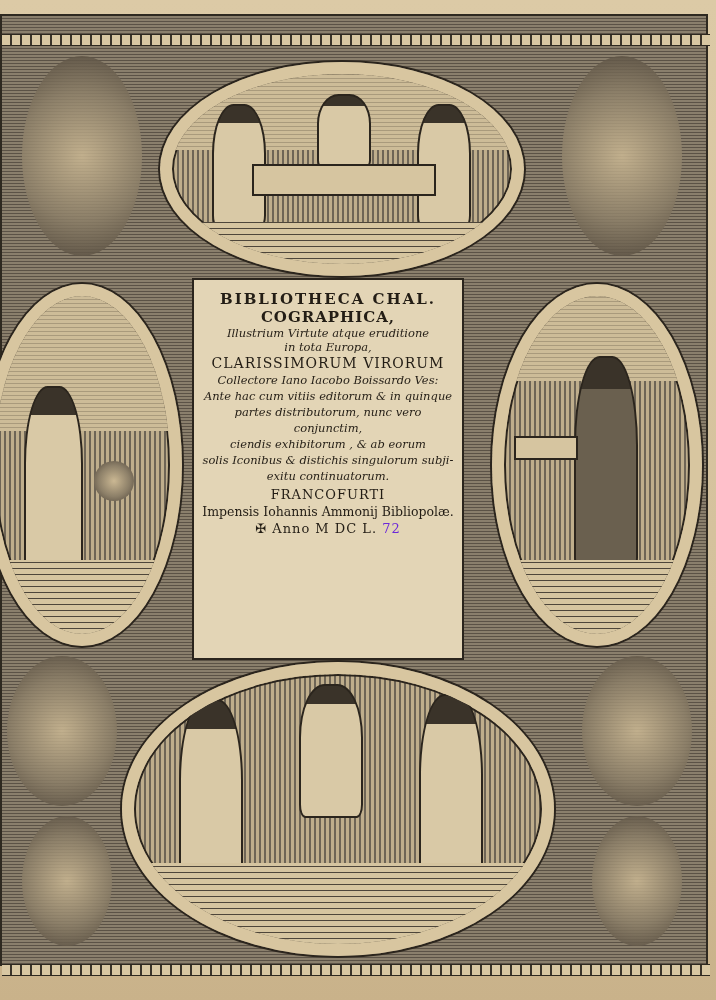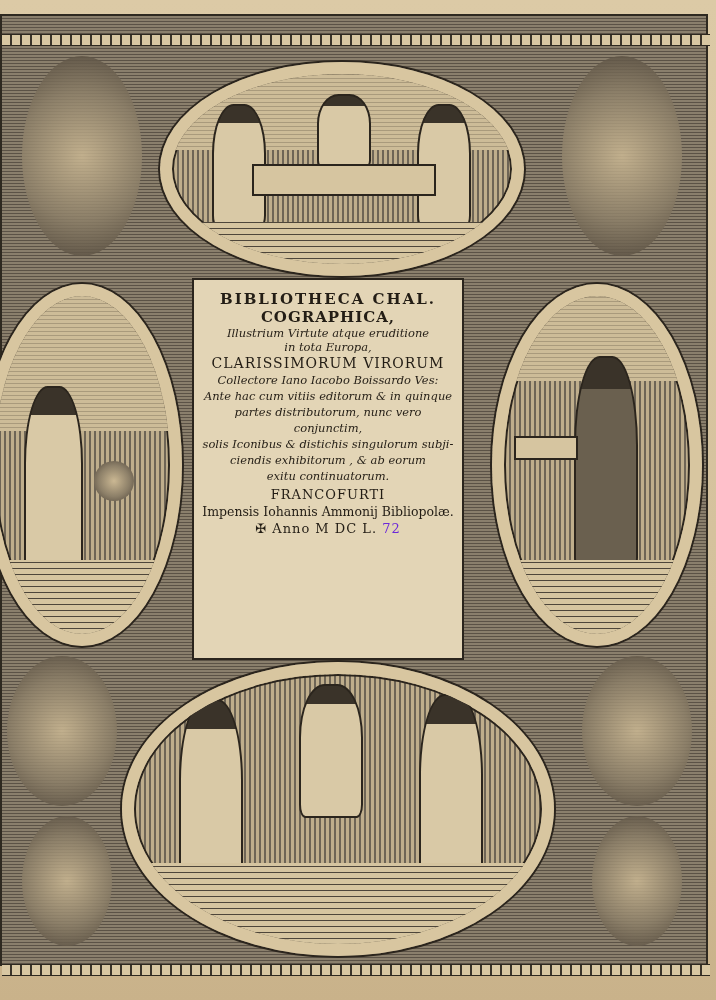--- a/index.html
+++ b/index.html
@@ -130,22 +130,22 @@
       <p class="title1">BIBLIOTHECA CHAL.</p>
       <p class="title2">COGRAPHICA,</p>
       <p class="italic-line">Illustrium Virtute atque eruditione</p>
       <p class="italic-line">in tota Europa,</p>
       <p class="caps-line">CLARISSIMORUM VIRORUM</p>
       <div class="cols">
       </div>
       <p class="body-italic">Collectore Iano Iacobo Boissardo Ves:</p>
       <p class="body-italic">Ante hac cum vitiis editorum &amp; in quinque</p>
       <p class="body-italic">partes distributorum, nunc vero conjunctim,</p>
+      <p class="body-italic">ciendis exhibitorum , &amp; ab eorum</p>
       <p class="body-italic">solis Iconibus &amp; distichis singulorum subji-</p>
-      <p class="body-italic">ciendis exhibitorum , &amp; ab eorum</p>
       <p class="body-italic">exitu continuatorum.</p>
       <p class="smallcaps">FRANCOFURTI</p>
       <p class="impensis">Impensis Iohannis Ammonij Bibliopolæ.</p>
       <p class="anno">
         <span>✠ Anno M DC L.</span>
         <span class="hand">72</span>
       </p>
     </div>
   </div>
 </div>

